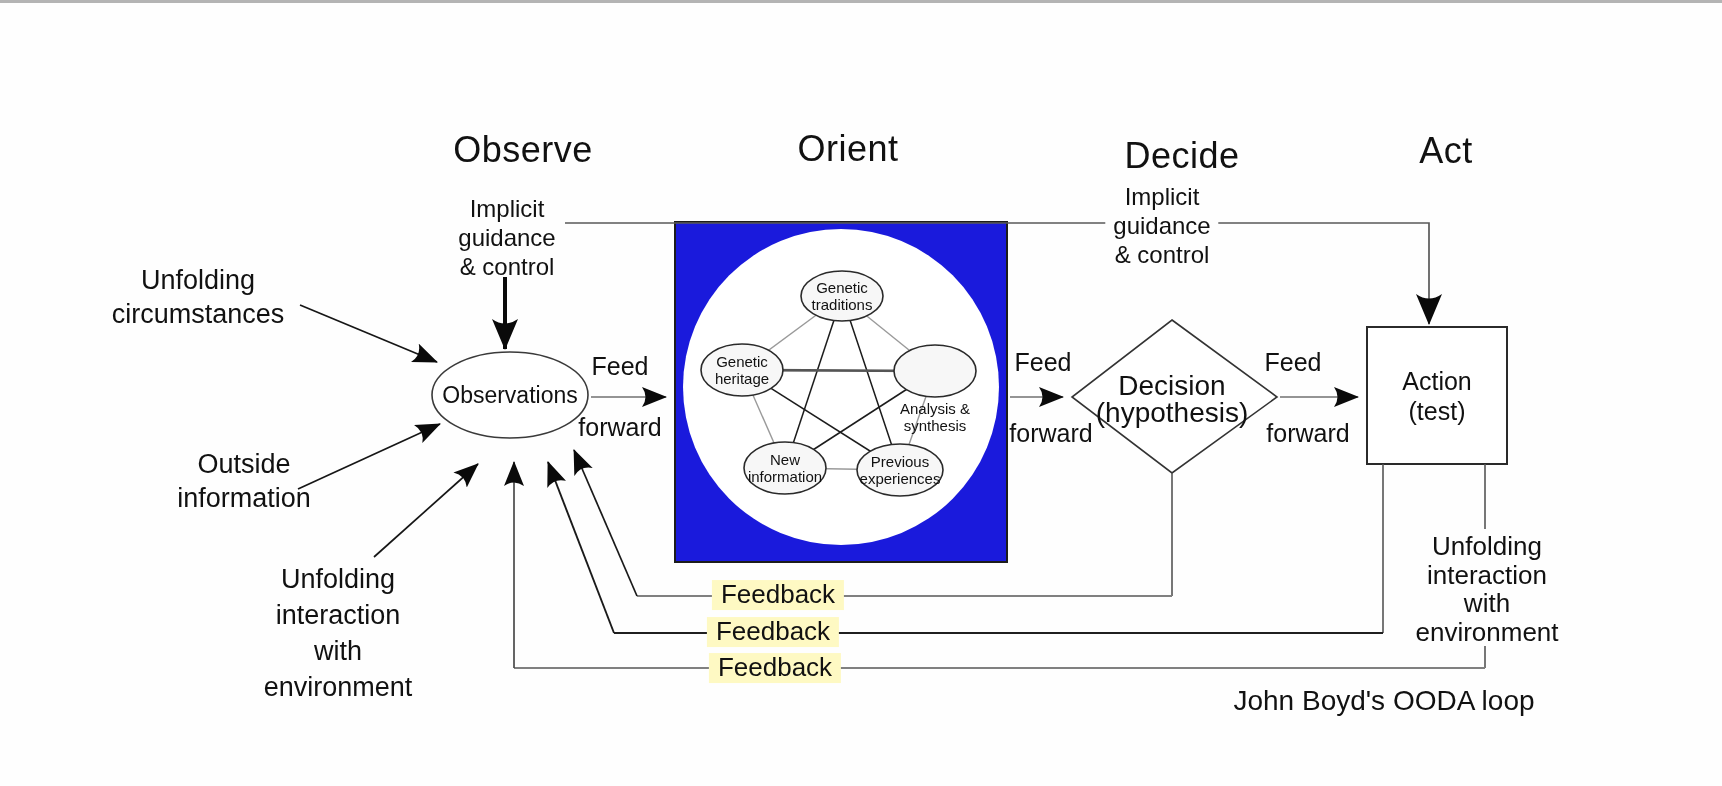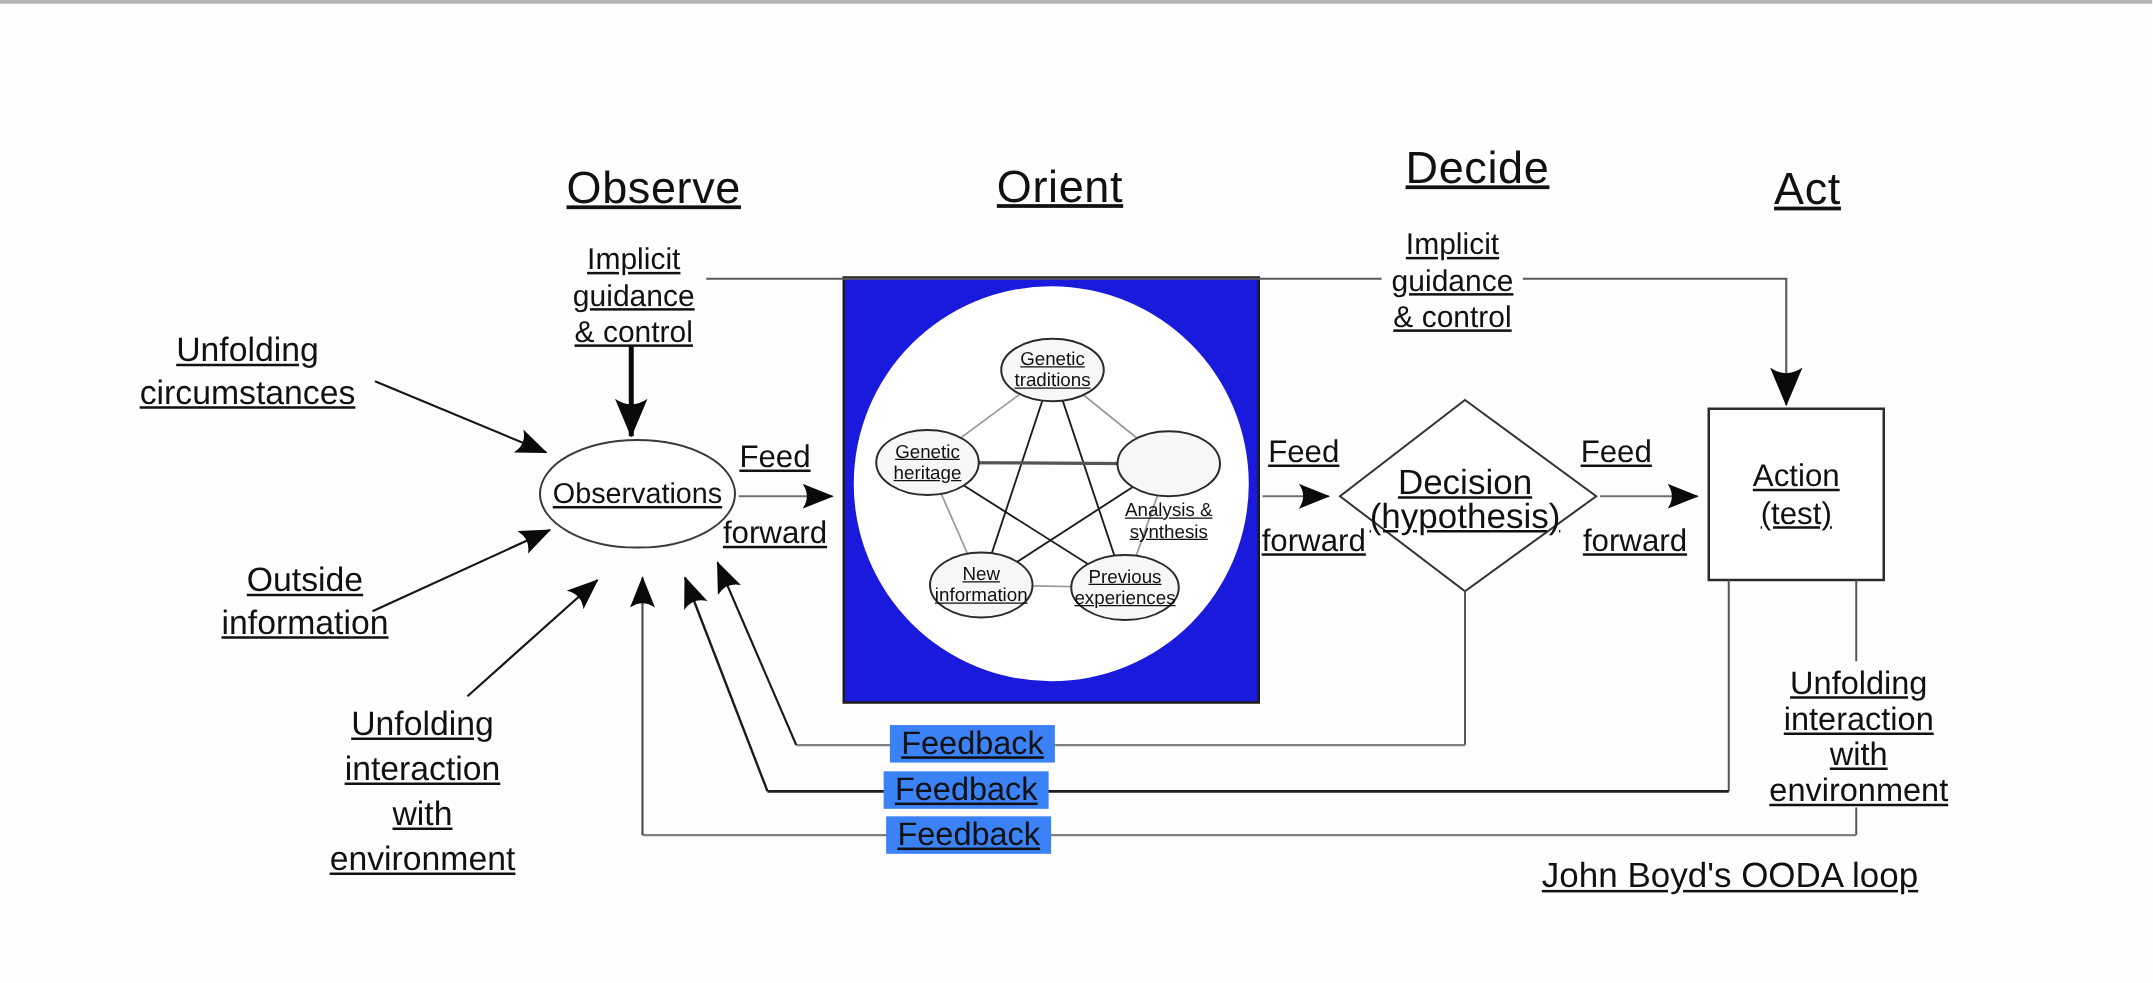--- a/index.html
+++ b/index.html
@@ -2,26 +2,26 @@
 <html><head>
 <meta charset="utf-8">
 <style>
   html,body{margin:0;padding:0;background:#ffffff;}
   .stage{
     position:relative;width:1722px;height:786px;overflow:hidden;background:#fefefe;
     font-family:"Liberation Sans","DejaVu Sans",sans-serif;color:#111;
   }
   .toprule{position:absolute;left:0;top:0;width:100%;height:3px;background:#b4b4b4;z-index:3;}
   .diagram-svg{position:absolute;left:0;top:0;z-index:1;}
-  .lbl{position:absolute;transform:translate(-50%,-50%);text-align:center;white-space:nowrap;z-index:2;line-height:1.15;text-decoration:underline;}
+  .lbl{position:absolute;transform:translate(-50%,-50%);text-align:center;white-space:nowrap;z-index:2;line-height:1.15;}
   .hdr{font-size:36px;letter-spacing:0.5px;}
   .impl{font-size:24px;line-height:29px;}
   .whitebg{background:#fefefe;padding:0 8px;}
   .ff{font-size:25px;}
-  .fb{font-size:26px;background:#3b82f6;padding:0 9px;}
+  .fb{font-size:26px;background:#fef9c3;padding:0 9px;}
   .nodetxt{font-size:23px;}
   .dectxt{font-size:28px;line-height:27px;}
   .acttxt{font-size:25px;line-height:30px;}
   .rightlbl{font-size:26px;line-height:28.5px;}
   .leftlbl{font-size:27px;line-height:34px;}
   .left4{font-size:27px;line-height:36px;}
   .orientlbl{font-size:15px;line-height:17px;}
   .caption{font-size:28px;}
 </style>
 </head>
@@ -98,21 +98,21 @@
     <line x1="614" y1="633" x2="548" y2="462" stroke="#1a1a1a" stroke-width="1.9" marker-end="url(#ah)"></line>
 
     <line x1="1485" y1="464" x2="1485" y2="529" stroke="#555555" stroke-width="1.6"></line>
     <line x1="1485" y1="646" x2="1485" y2="668" stroke="#555555" stroke-width="1.6"></line>
     <line x1="514" y1="668" x2="1485" y2="668" stroke="#808080" stroke-width="1.8"></line>
     <line x1="514" y1="668" x2="514" y2="462" stroke="#4a4a4a" stroke-width="1.7" marker-end="url(#ah)"></line>
   </svg>
 
   <div class="lbl hdr" style="left:523px;top:150px;">Observe</div>
   <div class="lbl hdr" style="left:848px;top:149px;">Orient</div>
-  <div class="lbl hdr" style="left:1182px;top:134px;">Decide</div>
+  <div class="lbl hdr" style="left:1182px;top:156px;">Decide</div>
   <div class="lbl hdr" style="left:1446px;top:151px;">Act</div>
 
   <div class="lbl impl" style="left:507px;top:237px;">
     <div>Implicit</div>
     <div>guidance</div>
     <div>&amp; control</div>
   </div>
   <div class="lbl impl whitebg" style="left:1162px;top:225px;">
     <div>Implicit</div>
     <div>guidance</div>

